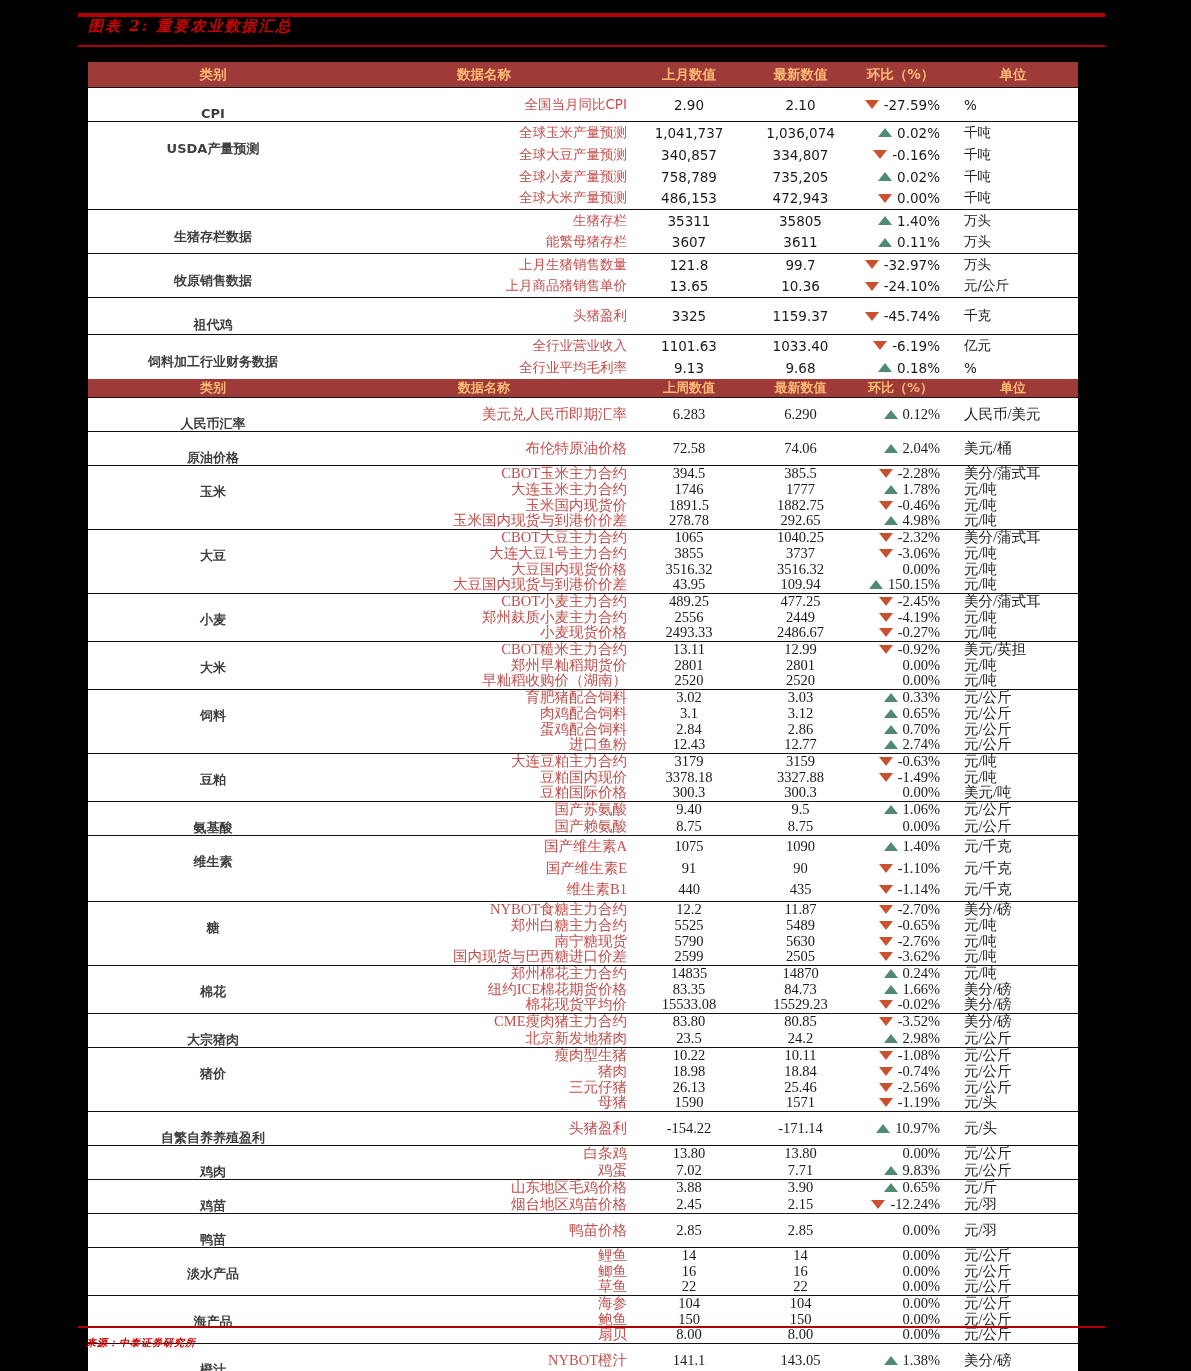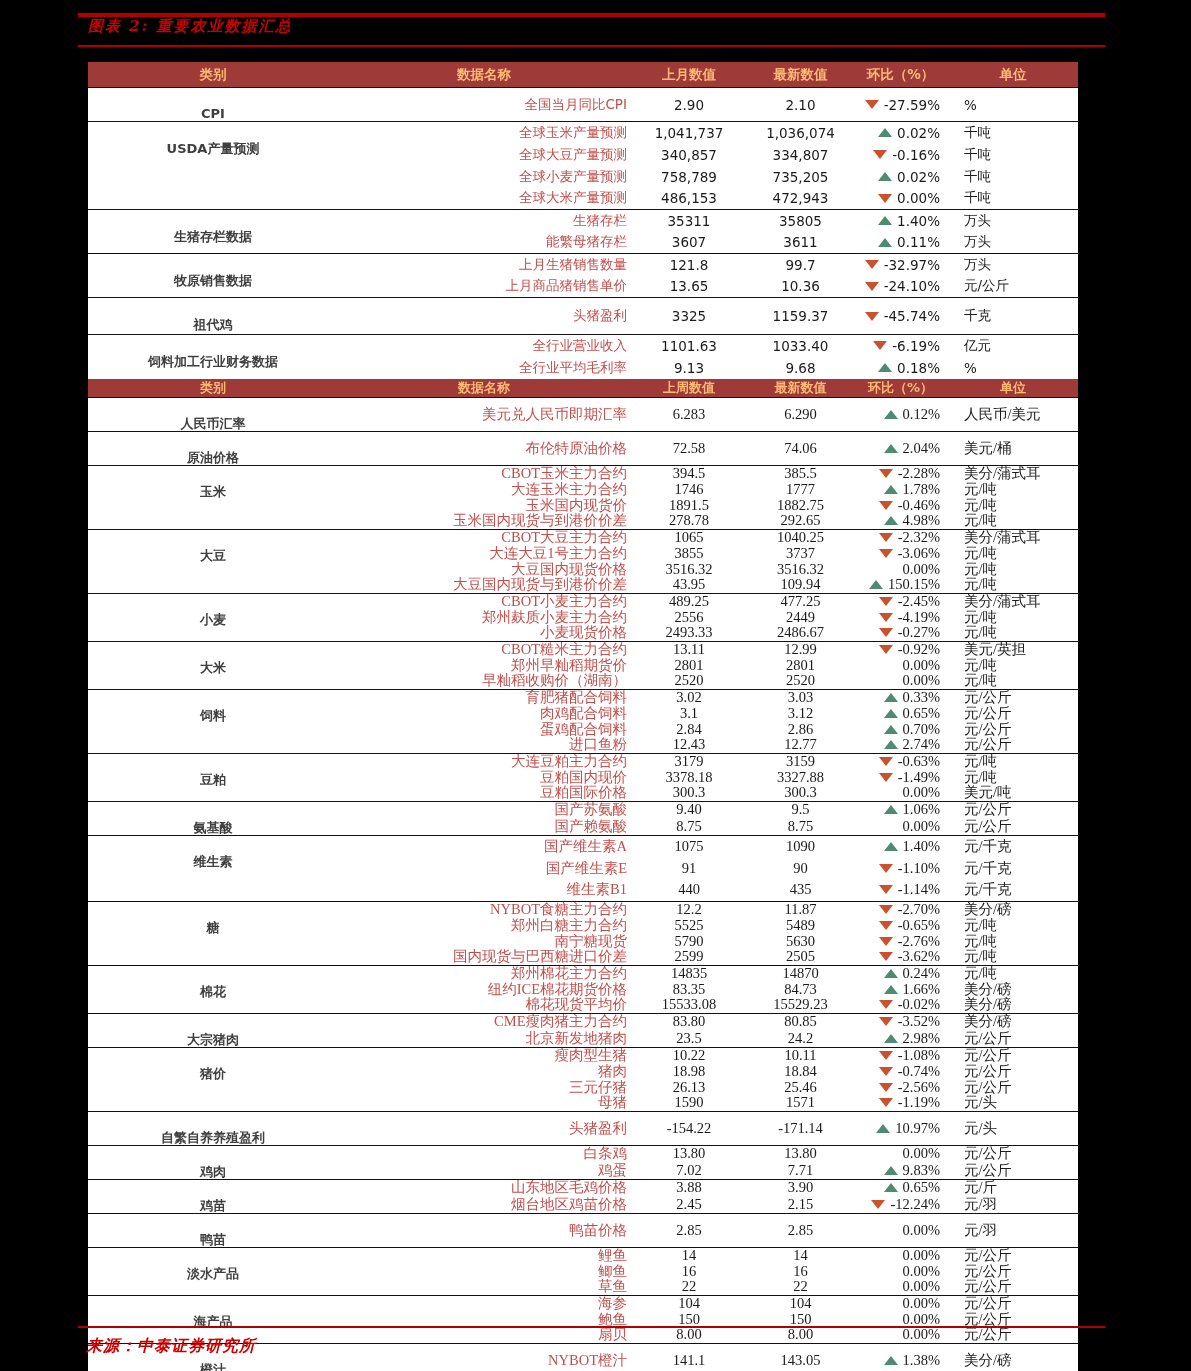--- a/index.html
+++ b/index.html
@@ -18,21 +18,21 @@
     position:absolute; left:88px; top:17px;
     font-family:"DejaVu Serif", serif;
     font-style:italic; font-weight:bold;
     font-size:15px; letter-spacing:2px;
     color:var(--title-red,#cc0000);
   }
   .source-note {
     position:absolute; left:86px; top:1336px;
     font-family:Liberation Sans, sans-serif;
     font-style:italic; font-weight:bold;
-    font-size:16px; letter-spacing:1px;
+    font-size:10px; letter-spacing:1px;
     color:var(--title-red,#cc0000);
   }
   .table-wrap {
     position:absolute; left:88px; top:62px; width:990px;
     background:#fff;
   }
   table { width:100%; border-collapse:collapse; table-layout:fixed; border-bottom:2px solid #111; }
   col.c-cat  { width:250px; }
   col.c-name { width:292px; }
   col.c-prev { width:118px; }

